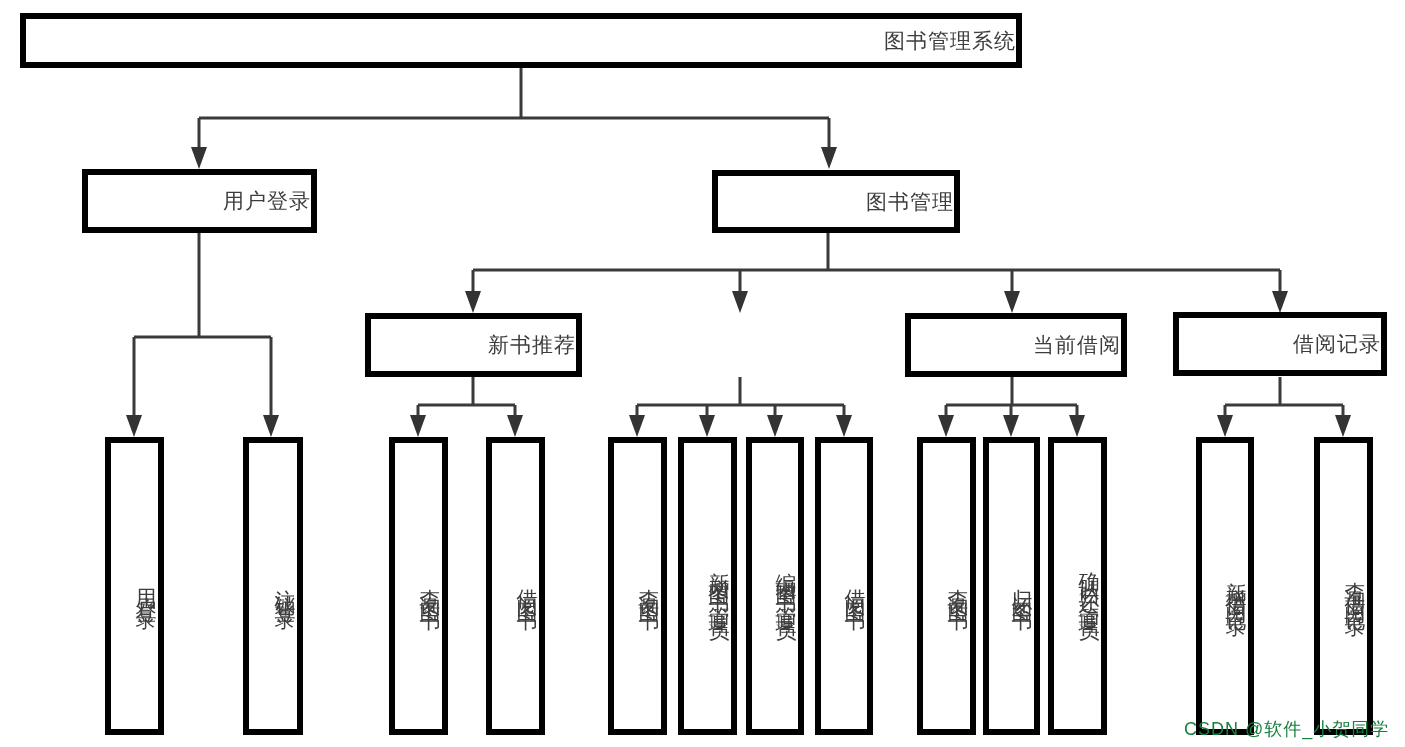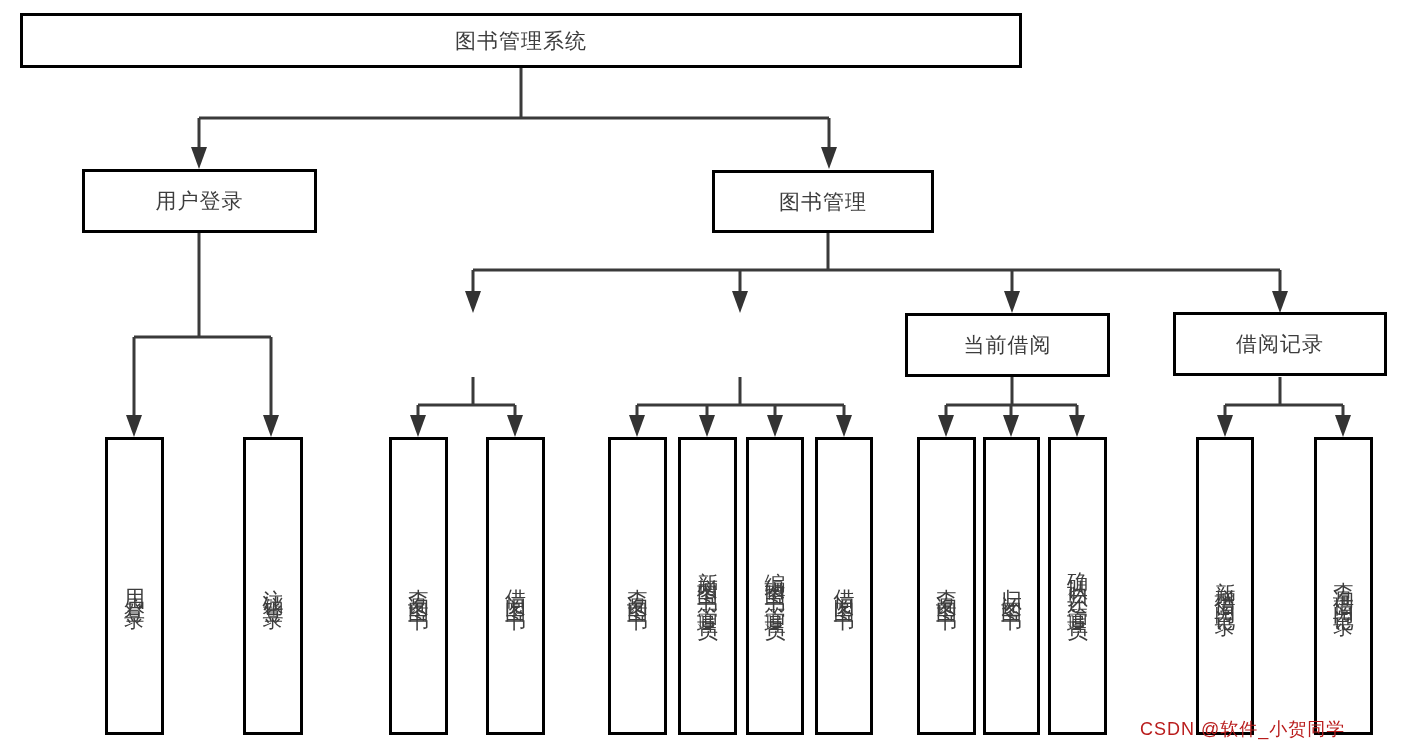--- a/index.html
+++ b/index.html
@@ -18,70 +18,70 @@
   #wires {
     position: absolute;
     left: 0; top: 0;
     width: 1405px;
     height: 747px;
     pointer-events: none;
   }
   .node {
     position: absolute;
     box-sizing: border-box;
-    border: 3px solid #000000;
+    border: 6px solid #000000;
     background: #ffffff;
     display: flex;
     align-items: center;
-    justify-content: center;
+    justify-content: flex-end;
     color: #3d3d3d;
     font-size: 21px;
     letter-spacing: 1px;
     z-index: 2;
   }
   .leaf .vtext {
     writing-mode: vertical-rl;
     text-orientation: mixed;
     font-size: 21px;
     letter-spacing: 7px;
     line-height: 1.15;
     color: #3d3d3d;
     white-space: nowrap;
   }
   
   .n-root   { left: 20px;   top: 13px;  width: 1002px; height: 55px; }
   
   .n-login  { left: 82px;   top: 169px; width: 235px;  height: 64px; }
-  .n-mgmt   { left: 712px;  top: 170px; width: 222px;  height: 63px; }
+  .n-mgmt   { left: 712px;  top: 170px; width: 248px;  height: 63px; }
   
   .n-newbook { left: 365px;  top: 313px; width: 217px; height: 64px; }
   .n-borrow  { left: 633px;  top: 313px; width: 215px; height: 64px; }
-  .n-current { left: 905px;  top: 313px; width: 205px; height: 64px; }
+  .n-current { left: 905px;  top: 313px; width: 222px; height: 64px; }
   .n-records { left: 1173px; top: 312px; width: 214px; height: 64px; }
   
   .leaf { top: 437px; height: 298px; }
   .lf1  { left: 105px;  width: 59px; }
   .lf2  { left: 243px;  width: 60px; }
   .lf3  { left: 389px;  width: 59px; }
   .lf4  { left: 486px;  width: 59px; }
   .lf5  { left: 608px;  width: 59px; }
   .lf6  { left: 678px;  width: 59px; }
   .lf7  { left: 746px;  width: 58px; }
   .lf8  { left: 815px;  width: 58px; }
   .lf9  { left: 917px;  width: 59px; }
   .lf10 { left: 983px;  width: 57px; }
   .lf11 { left: 1048px; width: 59px; }
   .lf12 { left: 1196px; width: 58px; }
   .lf13 { left: 1314px; width: 59px; }
   #watermark {
     position: absolute;
-    left: 1140px;
+    left: 1184px;
     top: 717px;
     font-size: 18px;
-    color: #b91c1c;
+    color: #15803d;
     letter-spacing: 1px;
     z-index: 5;
     white-space: nowrap;
   }
 </style>
 </head>
 <body>
 
 <div id="canvas">
 
@@ -121,20 +121,23 @@
     <span>图书管理系统</span>
   </div>
 
   <div class="node n-login">
     <span>用户登录</span>
   </div>
   <div class="node n-mgmt">
     <span>图书管理</span>
   </div>
 
+  <div class="node n-newbook">
+    <span>新书推荐</span>
+  </div>
   <div class="node n-current">
     <span>当前借阅</span>
   </div>
   <div class="node n-records">
     <span>借阅记录</span>
   </div>
 
   <div class="node leaf lf1">
     <span class="vtext">用户登录</span>
   </div>

